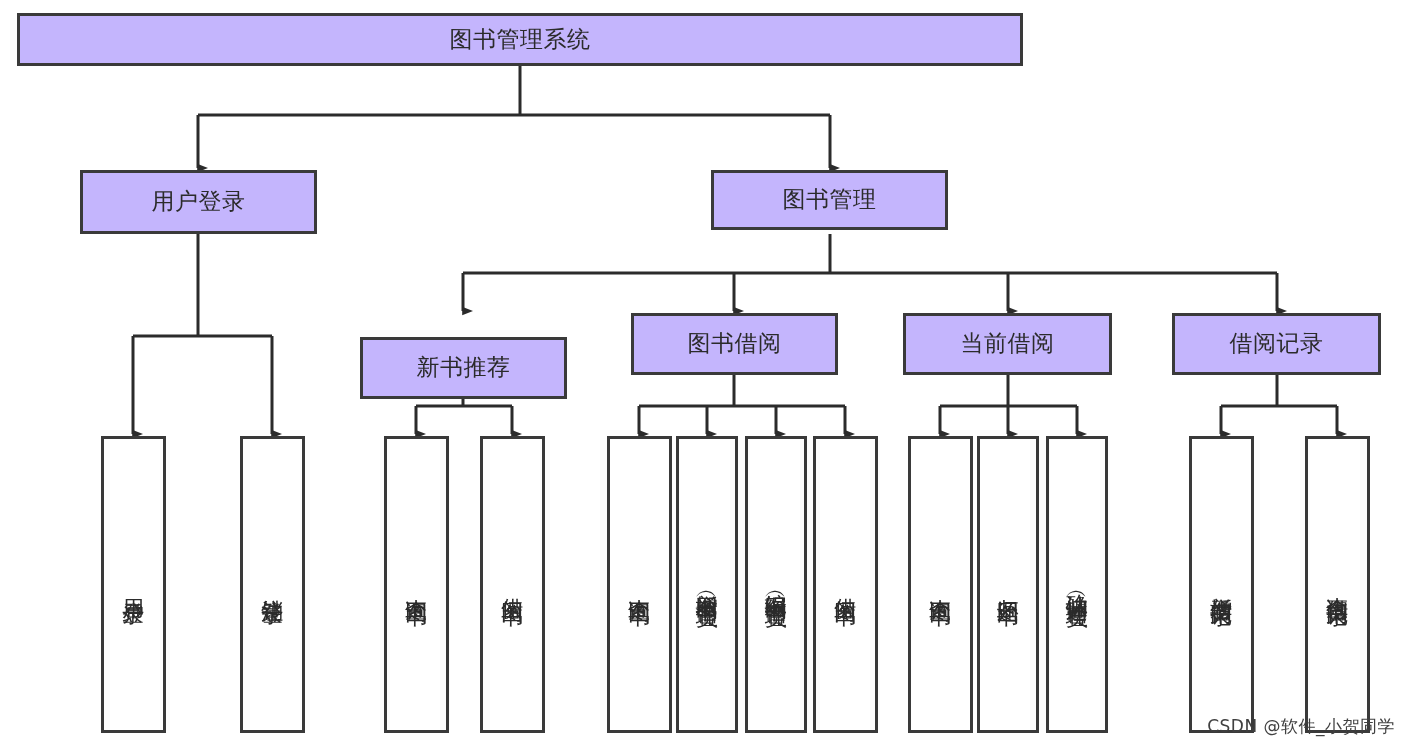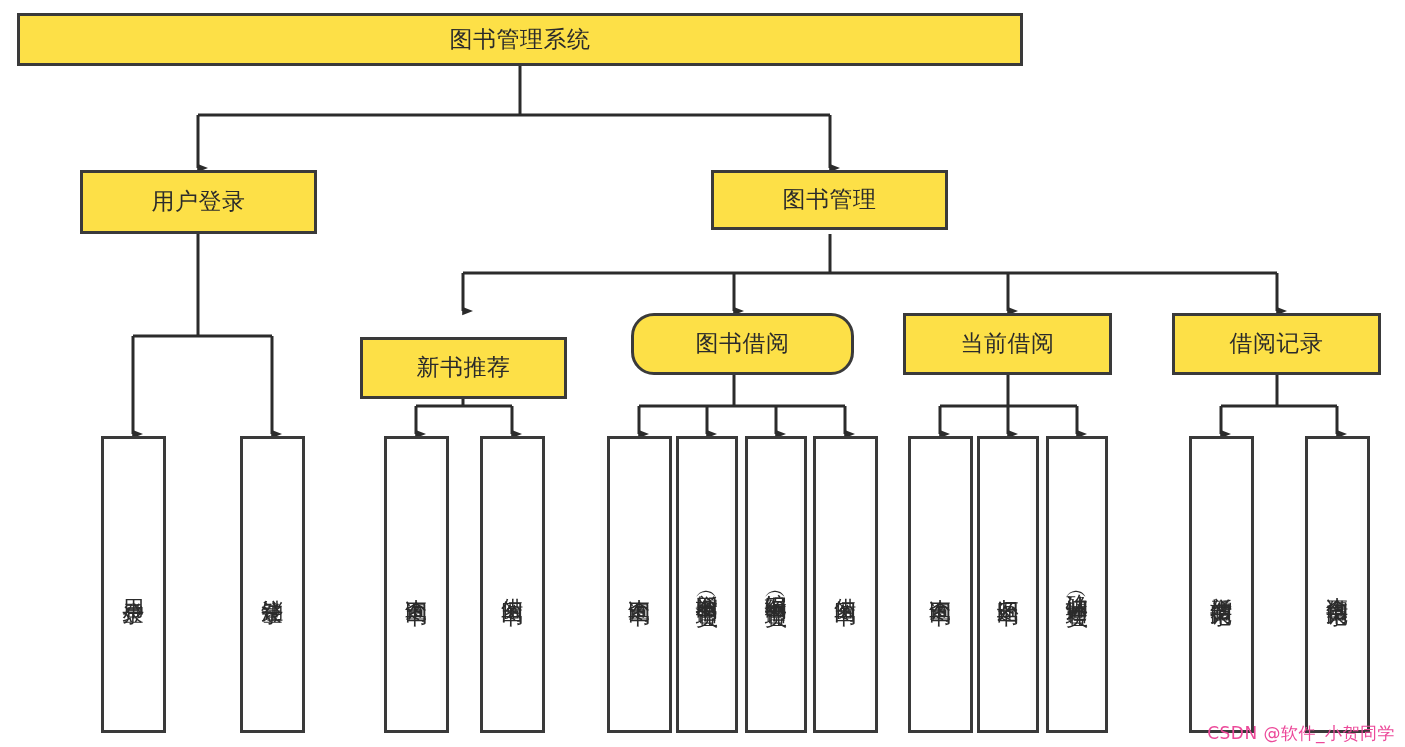--- a/index.html
+++ b/index.html
@@ -18,21 +18,21 @@
     position: absolute;
     left: 0;
     top: 0;
     width: 1405px;
     height: 747px;
   }
   .node-box {
     position: absolute;
     box-sizing: border-box;
     border: 3px solid #3a3a3a;
-    background: #fde047;
+    background: #c4b5fd;
     display: flex;
     align-items: center;
     justify-content: center;
   }
   .node-label-h {
     font-size: 23px;
     color: #2b2b2b;
     line-height: 1.1;
     letter-spacing: 0.5px;
     white-space: nowrap;
@@ -63,23 +63,23 @@
     position: absolute;
     left: 0;
     top: 0;
     width: 1405px;
     height: 747px;
     pointer-events: none;
   }
   .watermark {
     position: absolute;
     right: 10px;
-    bottom: 2px;
+    bottom: 9px;
     font-size: 17px;
-    color: #ec4899;
+    color: #404040;
     letter-spacing: 0.5px;
     font-family: "DejaVu Sans", "Liberation Sans", sans-serif;
     white-space: nowrap;
     z-index: 5;
   }
 </style>
 </head>
 <body>
 
 <div id="diagram-root">
@@ -145,21 +145,21 @@
   </div>
 
   <div class="node-box" style="left:711px; top:170px; width:237px; height:60px;">
     <span class="node-label-h">图书管理</span>
   </div>
 
   <div class="node-box" style="left:360px; top:313px; width:207px; height:62px;margin-top:24px;">
     <span class="node-label-h">新书推荐</span>
   </div>
 
-  <div class="node-box" style="left:631px; top:313px; width:223px; height:62px;border-radius:23px;">
+  <div class="node-box" style="left:631px; top:313px; width:207px; height:62px;">
     <span class="node-label-h">图书借阅</span>
   </div>
 
   <div class="node-box" style="left:903px; top:313px; width:209px; height:62px;">
     <span class="node-label-h">当前借阅</span>
   </div>
 
   <div class="node-box" style="left:1172px; top:313px; width:209px; height:62px;">
     <span class="node-label-h">借阅记录</span>
   </div>

